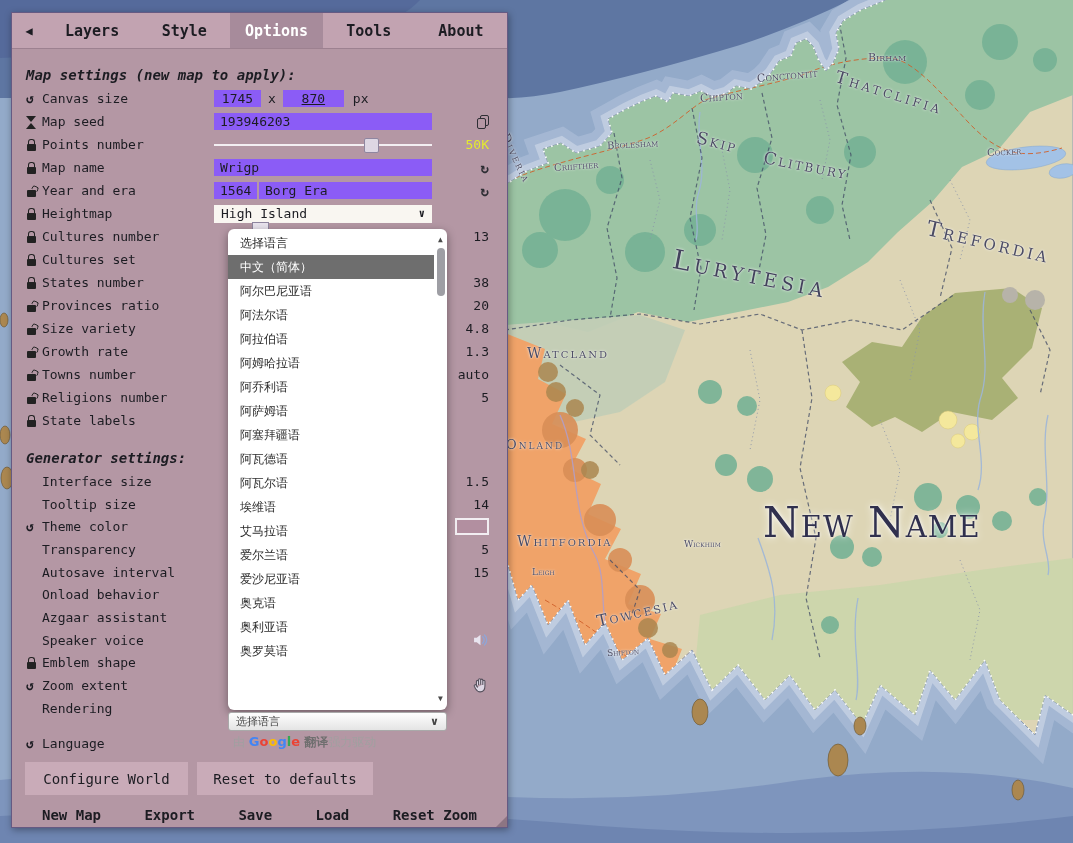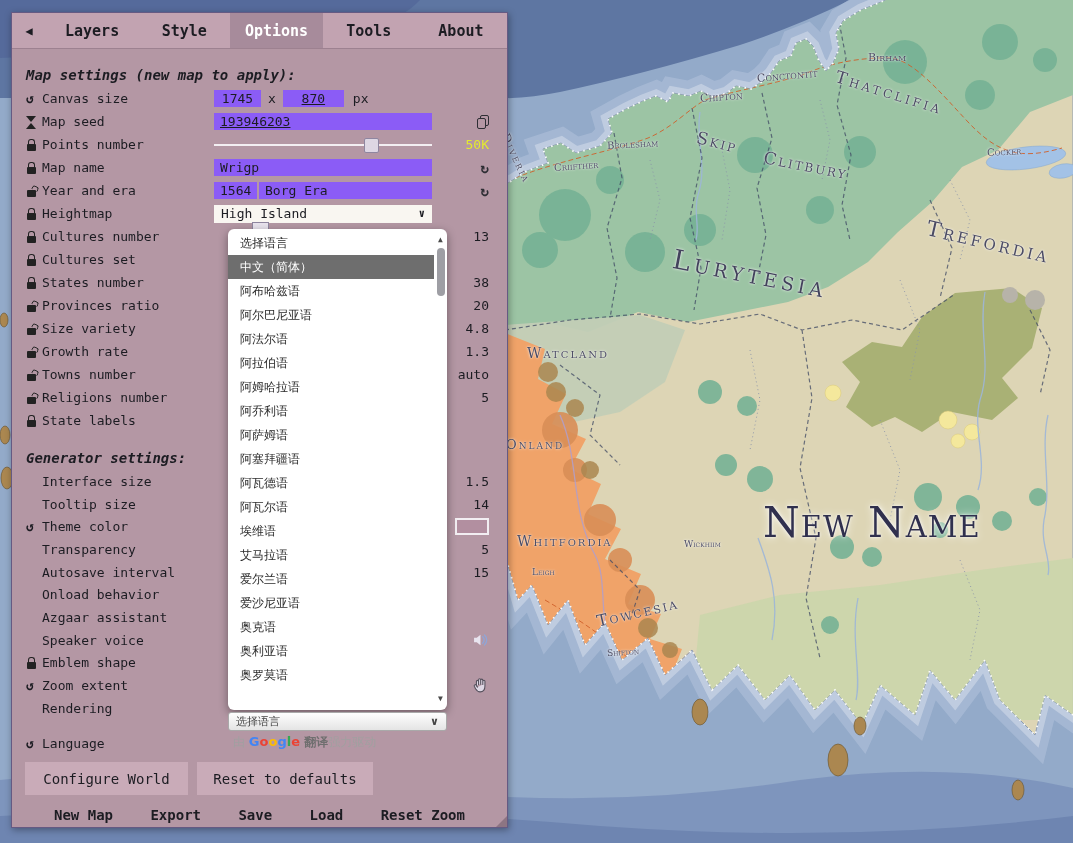--- a/index.html
+++ b/index.html
@@ -57,21 +57,21 @@
   .slider .track{position:absolute;left:0;right:0;top:6.5px;height:2px;background:#f3eef2;}
   .slider .handle{position:absolute;top:0.5px;width:13px;height:13px;background:#ded7e4;
     border:1px solid #8f86a0;border-radius:2px;margin-left:-7px;}
   .swatch{width:34px;height:17px;border:2px solid #f2eef2;box-sizing:border-box;cursor:pointer;}
   
   .panel-btn{position:absolute;height:33px;background:#c9abb8;display:flex;align-items:center;
     justify-content:center;font-size:14px;cursor:pointer;}
   #btn-configure{left:13px;top:749px;width:163px;}
   #btn-reset{left:185px;top:749px;width:176px;}
   #bottom-menu{position:absolute;left:0;right:0;top:789px;height:26px;display:flex;
-    align-items:center;justify-content:space-between;padding:0 42px;font-weight:bold;font-size:14px;}
+    align-items:center;justify-content:space-between;padding:0 30px;font-weight:bold;font-size:14px;}
   #bottom-menu span{cursor:pointer;}
   #resize-corner{position:absolute;right:0;bottom:0;width:0;height:0;
     border-left:11px solid transparent;border-bottom:11px solid #8d7583;cursor:nwse-resize;}
   
   #lang-dropdown{position:absolute;left:228px;top:229px;width:219px;height:481px;background:#fff;
     border-radius:6px;box-shadow:0 3px 10px rgba(0,0,0,.4);z-index:40;display:flex;overflow:hidden;}
   #dd-list{flex:1;padding-top:2px;}
   .dd-item{height:24px;line-height:24px;padding-left:12px;font-size:12px;
     font-family:"DejaVu Sans",sans-serif;color:#2b2b2b;white-space:nowrap;cursor:pointer;}
   .dd-item.selected{background:#6e6e6e;color:#fff;}
@@ -305,21 +305,21 @@
       </span>
       <span class="val"></span>
     </div>
 
     <div class="row">
       <span class="ico">
           <span class="ico-hg"></span>
         </span>
       <span class="lbl">Map seed</span>
       <span class="ctrl">
-          <input class="txt" style="width: 100%; text-decoration: underline;" value="193946203">
+          <input class="txt" style="width: 100%;" value="193946203">
         </span>
       <span class="val">
           <span class="ico-copy"></span>
         </span>
     </div>
 
     <div class="row">
       <span class="ico">
           <span class="ico-lock"></span>
         </span>
@@ -568,21 +568,20 @@
 
 <div id="culture-sliver"></div>
 
 <div id="lang-dropdown">
   <div id="dd-list">
 
       <div class="dd-item">选择语言</div>
 
       <div class="dd-item selected">中文（简体）</div>
 
-      <div class="dd-item">阿布哈兹语</div>
 
       <div class="dd-item">阿尔巴尼亚语</div>
 
       <div class="dd-item">阿法尔语</div>
 
       <div class="dd-item">阿拉伯语</div>
 
 
       <div class="dd-item">阿姆哈拉语</div>
 

